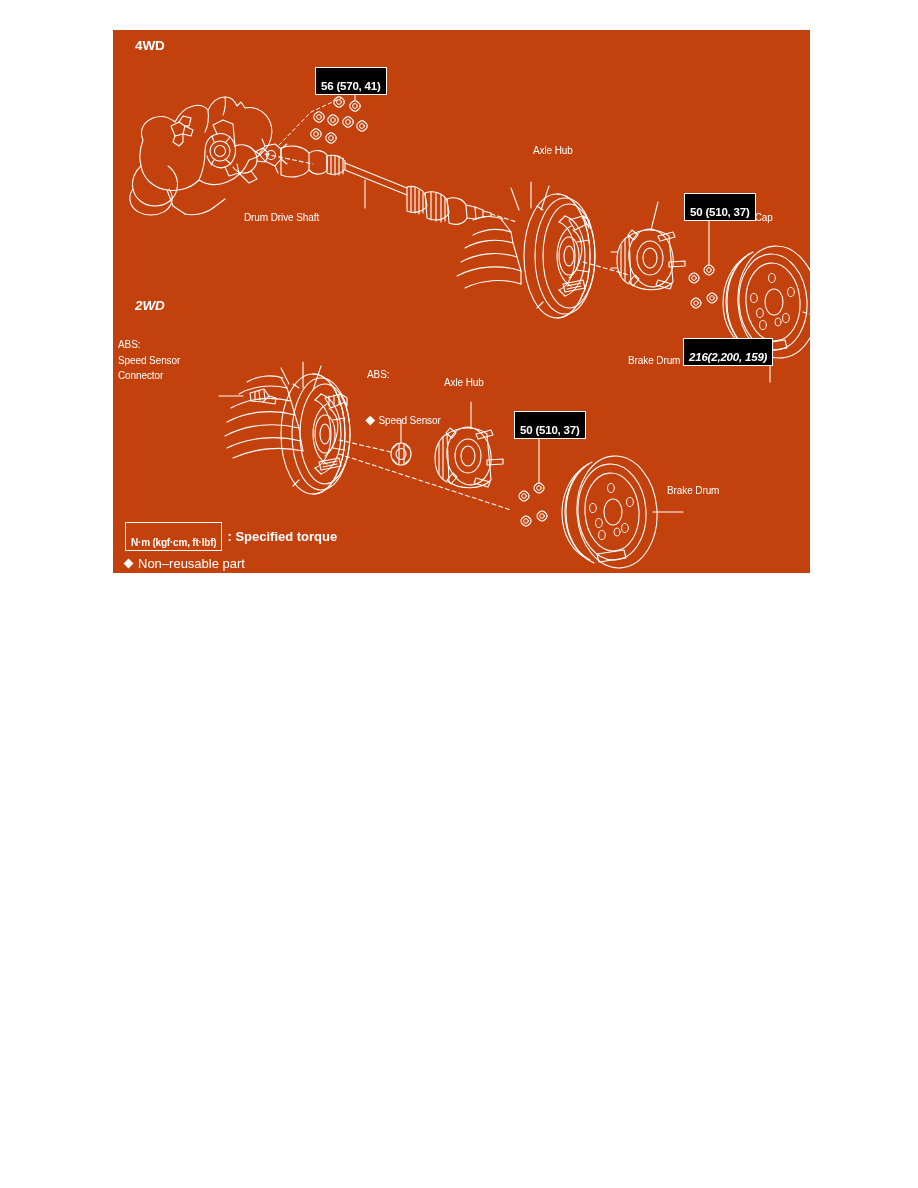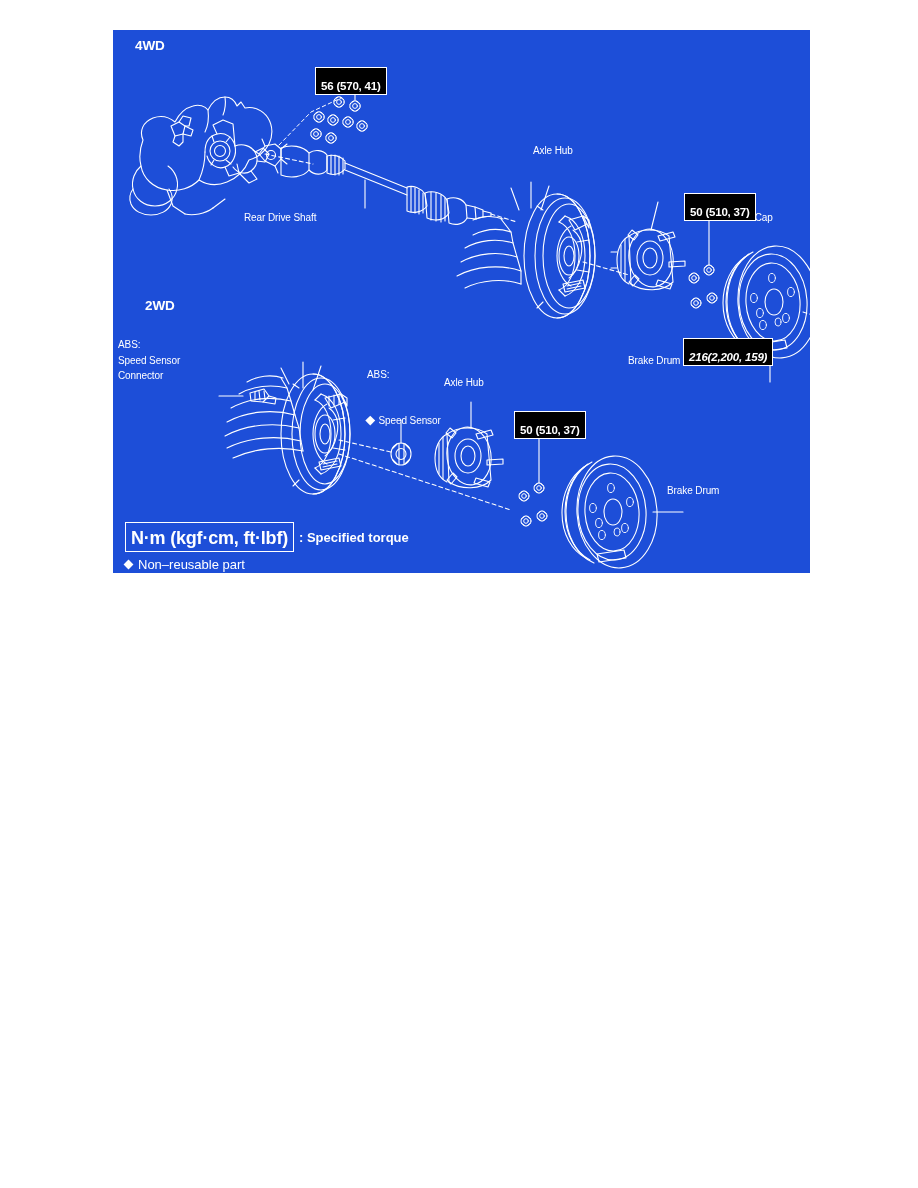--- a/index.html
+++ b/index.html
@@ -19,21 +19,21 @@
     height: 1188px;
     background: #ffffff;
   }
   
   #figure-panel {
     position: absolute;
     left: 113px;
     top: 30px;
     width: 697px;
     height: 543px;
-    background: #1d4ed8;
+    background: #c2410c;
     overflow: hidden;
   }
   .svg-layer {
     position: absolute;
     left: 0;
     top: 0;
     width: 697px;
     height: 543px;
   }
   
@@ -77,22 +77,22 @@
     display: flex;
     align-items: center;
     color: #ffffff;
     font-size: 13px;
     font-family: "Liberation Sans", sans-serif;
     white-space: pre;
   }
   .legend-row.r1 { margin-bottom: 5px; }
   .legend-key {
     border: 1.6px solid #ffffff;
-    padding: 5px 5px 2px 5px;
-    font-size: 18px;
+    padding: 14px 5px 2px 5px;
+    font-size: 10px;
     font-weight: bold;
     letter-spacing: -0.2px;
   }
   .legend-after { margin-left: 5px; font-size: 13px; font-weight: bold; }
   .diamond {
     display: inline-block;
     width: 7px;
     height: 7px;
     background: #ffffff;
     transform: rotate(45deg);
@@ -470,33 +470,33 @@
           </g>
           <path d="M484 524 L511 520 L513 528 L486 532 Z"></path>
         </g>
         <path d="M540 482 L570 482"></path>
 
       </g>
     </svg>
 
     <div class="lbl lbl-bold" style="left:22px; top:8px;">4WD</div>
 
-    <div class="lbl" style="left:131px; top:180px;">Rear Drive Shaft</div>
+    <div class="lbl" style="left:131px; top:180px;">Drum Drive Shaft</div>
 
     <div class="lbl" style="left:420px; top:113px;">Axle Hub</div>
 
     <div class="lbl" style="left:563px; top:157px;">
       <span class="diamond-inline"></span><span>Cotter Pin</span>
     </div>
 
     <div class="lbl" style="left:615px; top:180px;">Drum Cap</div>
 
     <div class="lbl" style="left:515px; top:323px;">Brake Drum</div>
 
-    <div class="lbl lbl-bold" style="left:32px; top:268px;">2WD</div>
+    <div class="lbl lbl-bold" style="left:22px; top:268px;font-style:italic;">2WD</div>
 
     <div class="lbl lbl-ml" style="left:5px; top:307px;">ABS:
 Speed Sensor
 Connector</div>
 
     <div class="lbl" style="left:254px; top:307px;">
       <div>ABS:</div>
       <div style="margin-top:1px;"><span class="diamond-inline"></span><span>Speed Sensor</span></div>
     </div>
 

